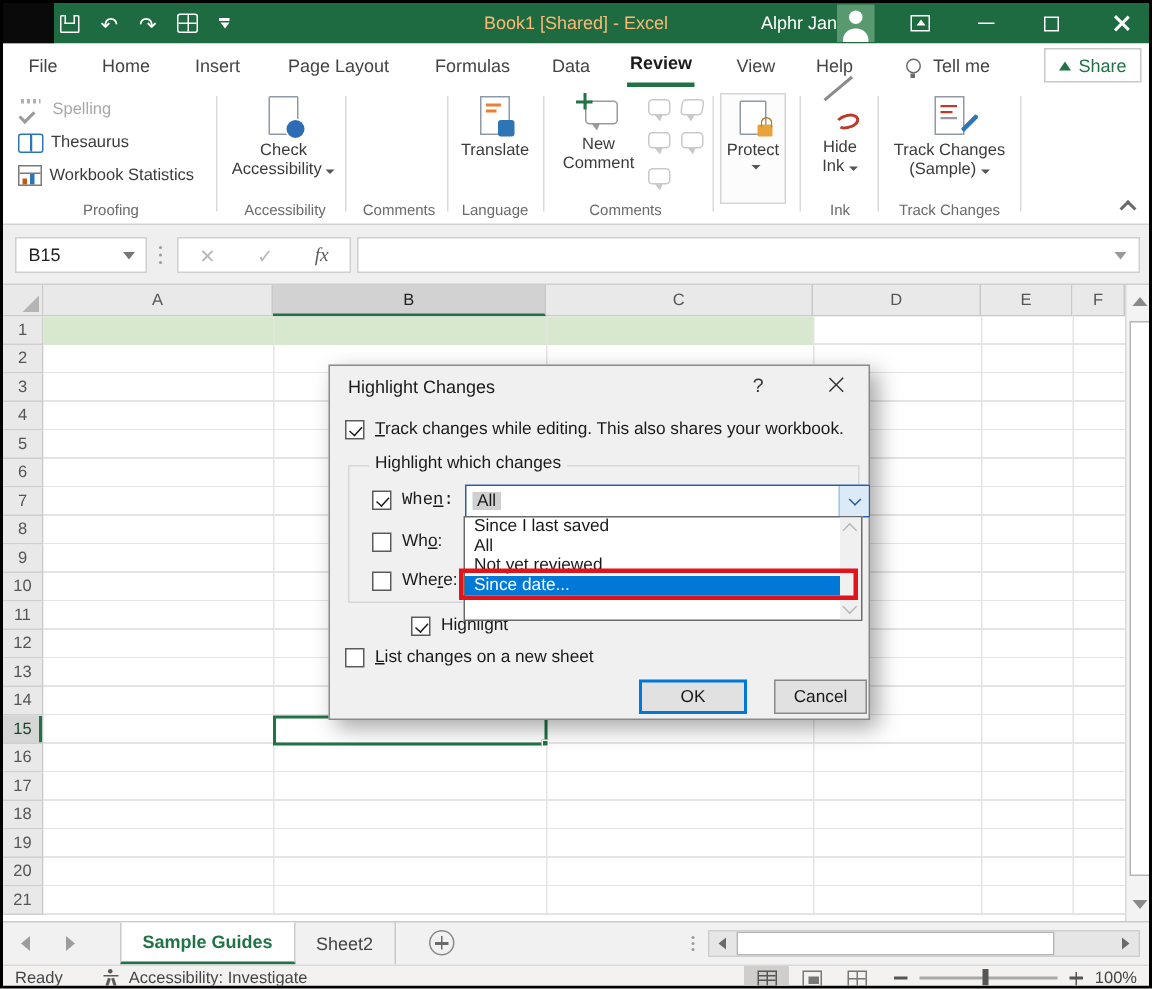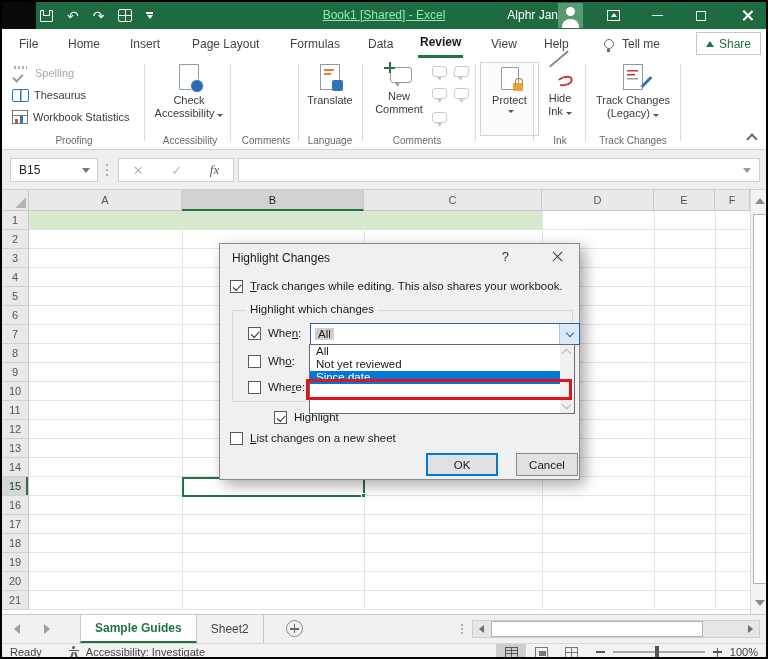--- a/index.html
+++ b/index.html
@@ -13,21 +13,21 @@
   .qat .glyph { font-size:14px; color:#fff; }
   .dim { color:#9dc4ae; }
   .save-ic { width:13px; height:12px; border:1.5px solid #fff; border-radius:1px; position:relative; }
   .save-ic::after { content:""; position:absolute; left:2px; top:-1px; width:5px; height:5px; background:#1e6b41; border:1.5px solid #fff; border-top:none; }
   .touch-ic { width:14px; height:13px; border:1.5px solid #fff; border-radius:2px; background:
       linear-gradient(#fff 0 0) 50% 0/1px 100% no-repeat,
       linear-gradient(#fff 0 0) 0 50%/100% 1px no-repeat; }
   .qat-more { display:flex; flex-direction:column; align-items:center; gap:1px; }
   .qat-more .bar { width:7px; height:1.5px; background:#fff; }
   .tri-d { width:0; height:0; border-left:3.5px solid transparent; border-right:3.5px solid transparent; border-top:4px solid #fff; }
-  .tb-title { position:absolute; left:0; right:0; text-align:center; font-size:12px; color:#86efac; top:6px;text-decoration:underline; }
+  .tb-title { position:absolute; left:0; right:0; text-align:center; font-size:12px; color:#fdba74; top:6px; }
   .tb-user { position:absolute; right:208px; top:6px; font-size:12px; color:#fff; }
   .avatar { position:absolute; right:183px; top:1px; width:25px; height:25px; background:#58996f; display:flex; align-items:flex-end; justify-content:center; overflow:hidden; }
   .avatar .head { position:absolute; top:4px; left:8px; width:9px; height:9px; border-radius:50%; background:#fff; }
   .avatar .body { width:17px; height:9px; border-radius:8px 8px 0 0; background:#fff; }
   .win-ctrl { position:absolute; top:0; height:27px; width:34px; display:flex; align-items:center; justify-content:center; }
   .rdo-ic { width:13px; height:11px; border:1.5px solid #fff; position:relative; }
   .rdo-ic::after { content:""; position:absolute; left:3.5px; top:2px; width:0; height:0; border-left:3px solid transparent; border-right:3px solid transparent; border-bottom:4px solid #fff; }
   .min-ic { width:11px; height:1.5px; background:#fff; }
   .max-ic { width:10px; height:10px; border:1.5px solid #fff; }
   .x-ic { position:relative; width:11px; height:11px; }
@@ -304,21 +304,21 @@
       <span>Comment</span>
     </div>
     <span class="bubble ghost" style="position:absolute; left:430px; top:8px; width:15px; height:11px;"></span>
     <span class="bubble ghost" style="position:absolute; left:452px; top:8px; width:15px; height:11px; transform:skewX(-8deg);"></span>
     <span class="bubble ghost" style="position:absolute; left:430px; top:30px; width:15px; height:11px;"></span>
     <span class="bubble ghost" style="position:absolute; left:452px; top:30px; width:15px; height:11px;"></span>
     <span class="bubble ghost" style="position:absolute; left:430px; top:54px; width:15px; height:11px;"></span>
     <div class="glabel" style="left:382px; width:66px;">Comments</div>
     <div class="gdiv" style="left:473px;"></div>
 
-    <div class="bigbtn protect-frame" style="left:478px; top:4px; width:59px; height:74px; padding-top:4px;align-items:center;">
+    <div class="bigbtn protect-frame" style="left:478px; top:4px; width:44px; height:74px; padding-top:4px;align-items:center;">
       <span class="ic doc-ic" style="width:18px; height:23px;">
           <span class="lock-ic"></span>
         </span>
       <span>Protect</span>
       <span class="chev" style="margin-top:3px;"></span>
     </div>
     <div class="gdiv" style="left:531px;"></div>
 
     <div class="bigbtn" style="left:536px; top:6px; width:44px;">
       <span class="ic ink-ic">
@@ -327,21 +327,21 @@
         </span>
       <span>Hide</span>
       <span><span>Ink</span><span class="chev"></span></span>
     </div>
     <div class="glabel" style="left:540px; width:36px;">Ink</div>
     <div class="gdiv" style="left:583px;"></div>
 
     <div class="bigbtn" style="left:588px; top:6px; width:86px;">
       <span class="ic tc-ic"></span>
       <span>Track Changes</span>
-      <span><span>(Legacy)</span><span class="chev"></span></span>
+      <span><span>(Sample)</span><span class="chev"></span></span>
     </div>
     <div class="glabel" style="left:586px; width:90px;">Track Changes</div>
     <div class="gdiv" style="left:678px;"></div>
 
     <span class="collapse-chev"></span>
   </div>
 
   <div class="fbar">
     <div class="namebox">
       <span>B15</span>
@@ -417,21 +417,21 @@
       </button>
 
     <div class="drow" style="left:10px; top:36px;">
       <span class="cb checked"></span>
       <span><span class="ak">T</span><span>rack changes while editing. This also shares your workbook.</span></span>
     </div>
 
     <div class="groupframe"></div>
     <span class="grouplabel">Highlight which changes</span>
 
-    <div class="drow" style="left:28px; top:83px;">
+    <div class="drow" style="left:28px; top:83px;font-family:Liberation Mono, monospace;">
       <span class="cb checked"></span>
       <span><span>Whe</span><span class="ak">n</span><span>:</span></span>
     </div>
     <div class="combo">
       <span class="val">All</span>
       <span class="btn">
           <span class="cv"></span>
         </span>
     </div>
 
@@ -453,20 +453,21 @@
     <div class="drow" style="left:10px; top:188px;">
       <span class="cb"></span>
       <span><span class="ak">L</span><span>ist changes on a new sheet</span></span>
     </div>
 
     <button class="okbtn">OK</button>
     <button class="cancelbtn">Cancel</button>
   </div>
 
   <div class="listpop">
+    <div class="li">Since I last saved</div>
     <div class="li">All</div>
     <div class="li">Not yet reviewed</div>
     <div class="li sel">Since date...</div>
     <div class="lscroll">
       <span class="lsc u"></span>
       <span class="lsc d"></span>
     </div>
   </div>
   <div class="red-annot"></div>
 

